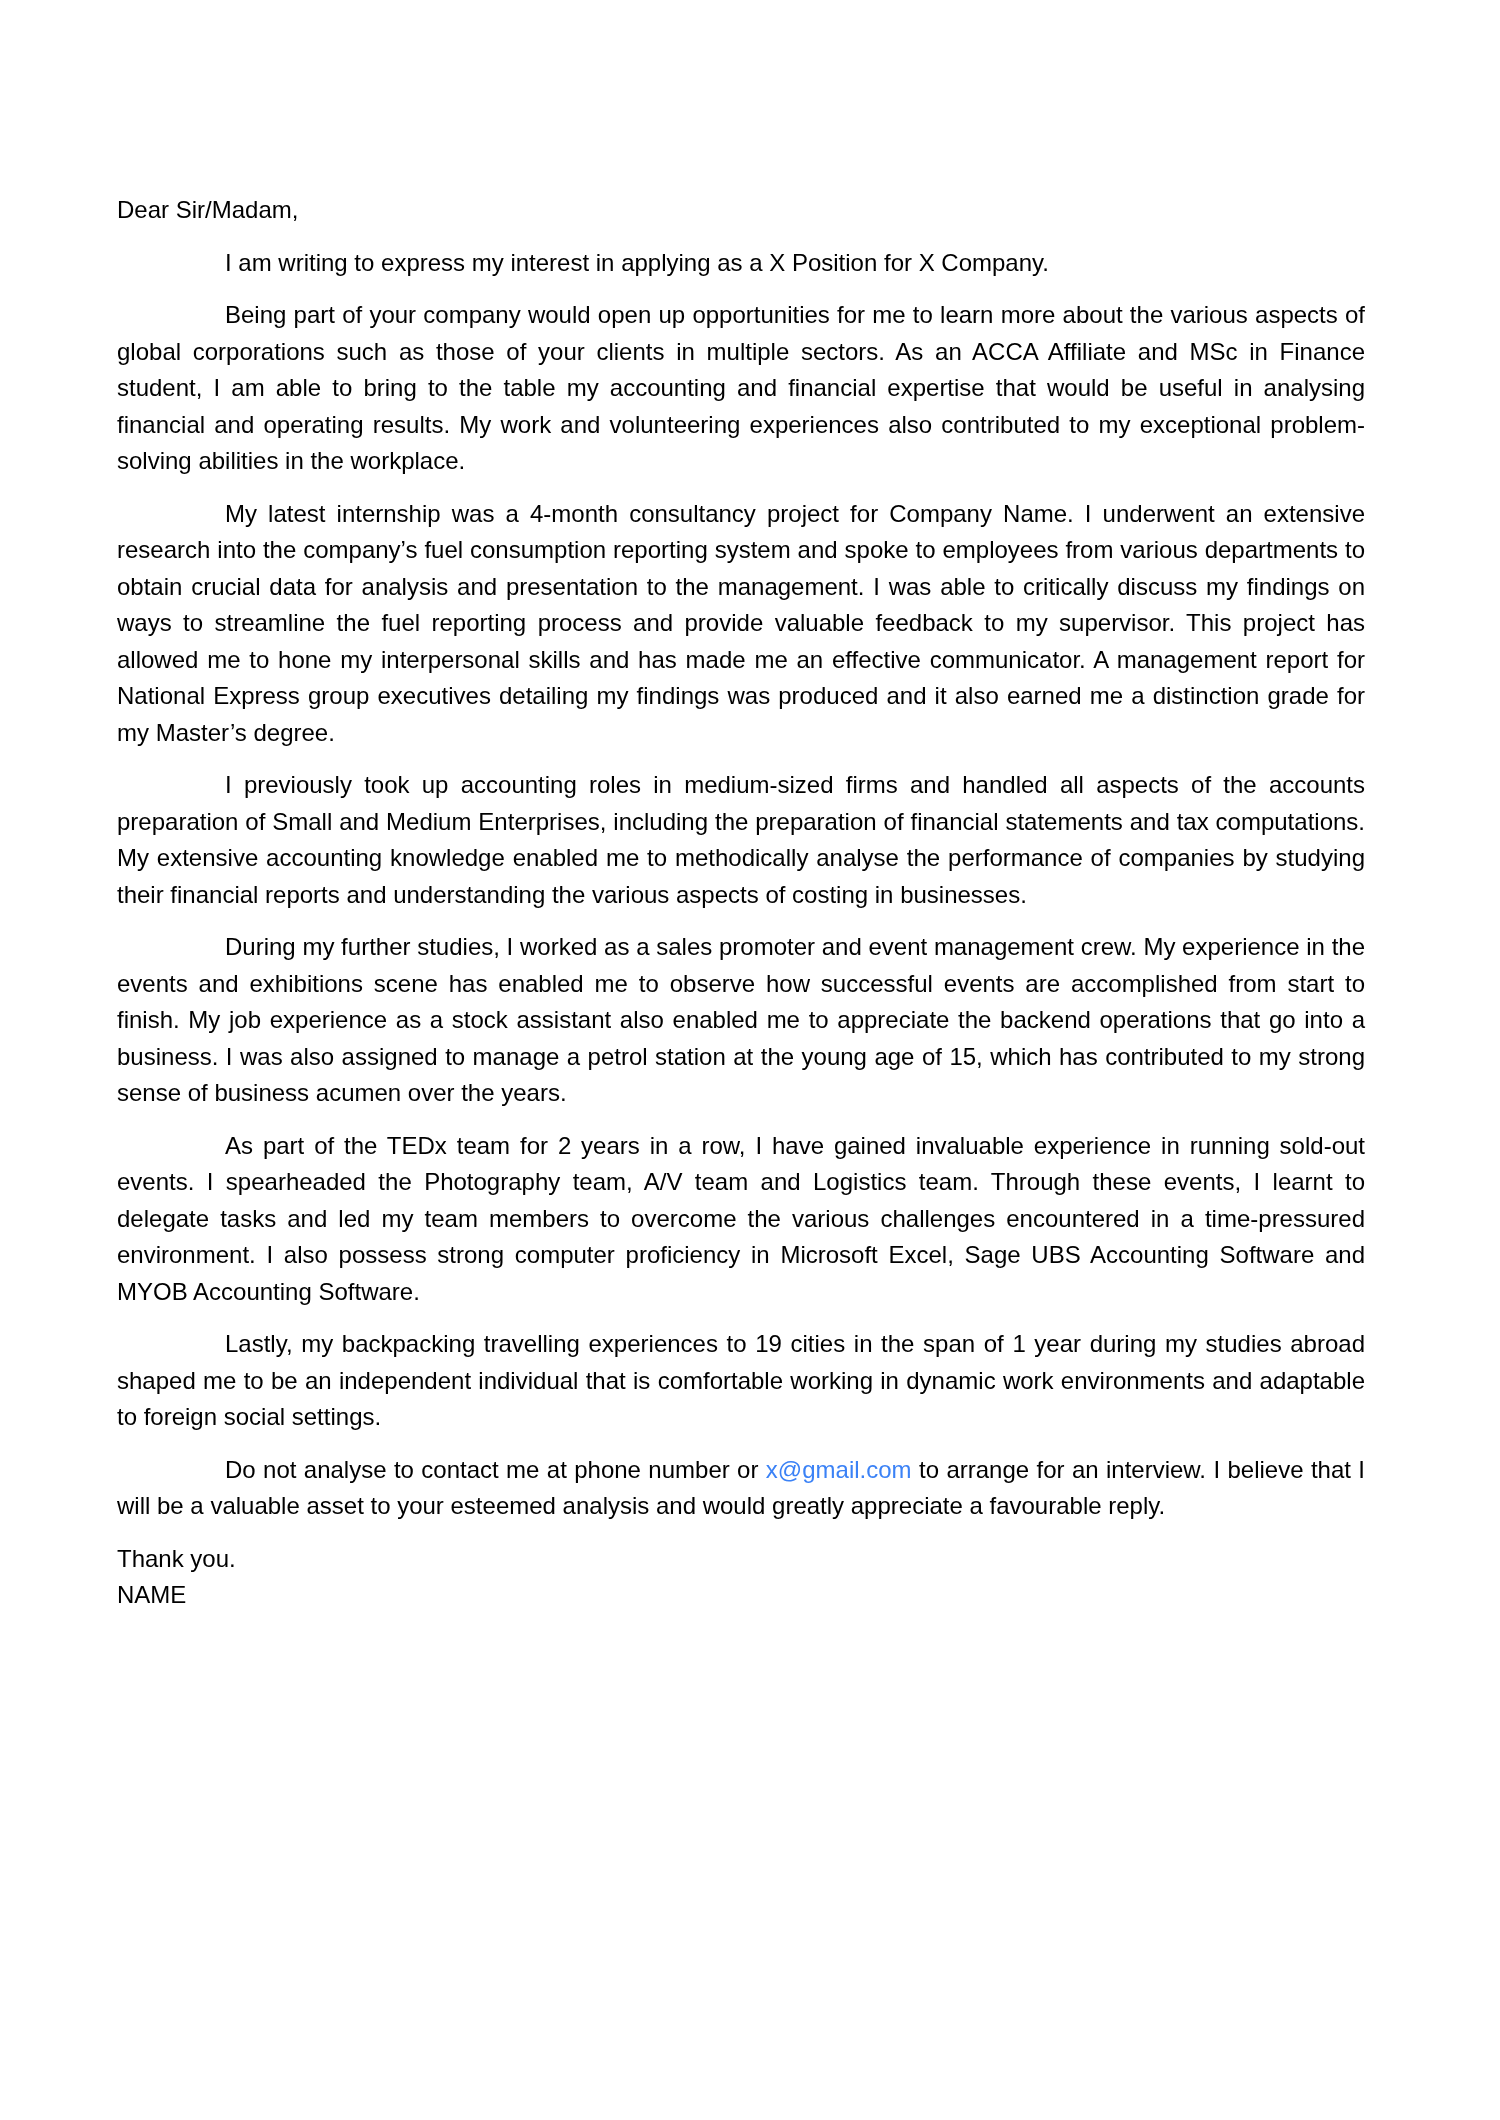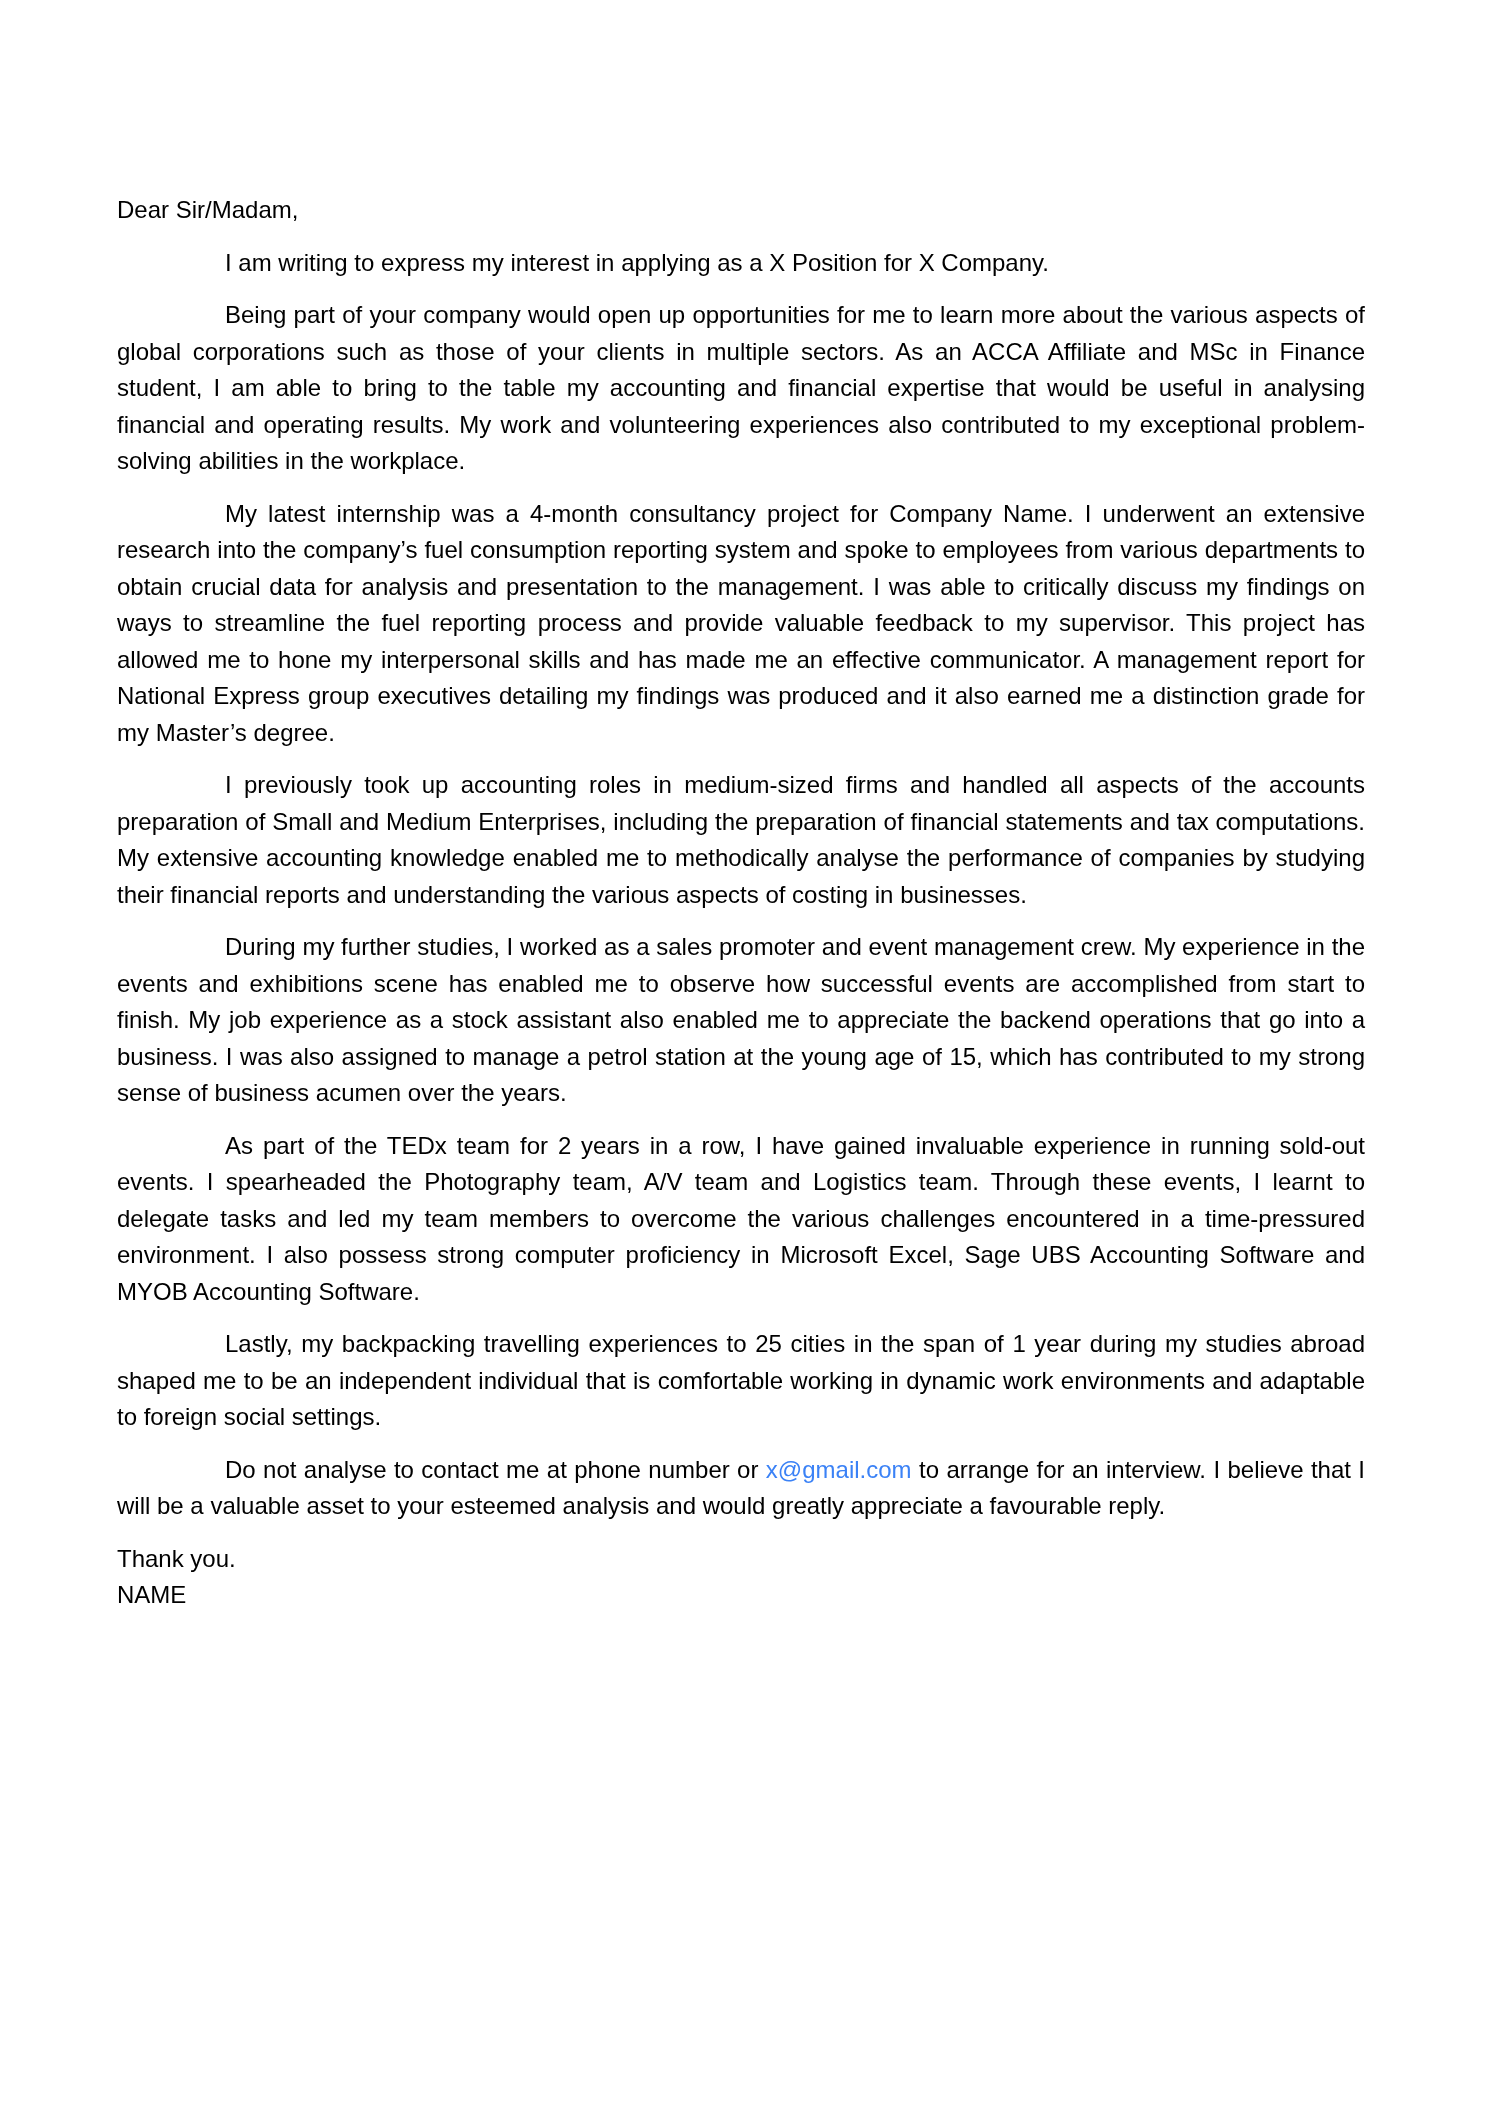--- a/index.html
+++ b/index.html
@@ -52,21 +52,21 @@
   <p class="body-para">Being part of your company would open up opportunities for me to learn more about the various aspects of global corporations such as those of your clients in multiple sectors. As an ACCA Affiliate and MSc in Finance student, I am able to bring to the table my accounting and financial expertise that would be useful in analysing financial and operating results. My work and volunteering experiences also contributed to my exceptional problem-solving abilities in the workplace.</p>
 
   <p class="body-para">My latest internship was a 4-month consultancy project for Company Name. I underwent an extensive research into the company’s fuel consumption reporting system and spoke to employees from various departments to obtain crucial data for analysis and presentation to the management. I was able to critically discuss my findings on ways to streamline the fuel reporting process and provide valuable feedback to my supervisor. This project has allowed me to hone my interpersonal skills and has made me an effective communicator. A management report for National Express group executives detailing my findings was produced and it also earned me a distinction grade for my Master’s degree.</p>
 
   <p class="body-para">I previously took up accounting roles in medium-sized firms and handled all aspects of the accounts preparation of Small and Medium Enterprises, including the preparation of financial statements and tax computations. My extensive accounting knowledge enabled me to methodically analyse the performance of companies by studying their financial reports and understanding the various aspects of costing in businesses.</p>
 
   <p class="body-para">During my further studies, I worked as a sales promoter and event management crew. My experience in the events and exhibitions scene has enabled me to observe how successful events are accomplished from start to finish. My job experience as a stock assistant also enabled me to appreciate the backend operations that go into a business. I was also assigned to manage a petrol station at the young age of 15, which has contributed to my strong sense of business acumen over the years.</p>
 
   <p class="body-para">As part of the TEDx team for 2 years in a row, I have gained invaluable experience in running sold-out events. I spearheaded the Photography team, A/V team and Logistics team. Through these events, I learnt to delegate tasks and led my team members to overcome the various challenges encountered in a time-pressured environment. I also possess strong computer proficiency in Microsoft Excel, Sage UBS Accounting Software and MYOB Accounting Software.</p>
 
-  <p class="body-para">Lastly, my backpacking travelling experiences to 25 cities in the span of 1 year during my studies abroad shaped me to be an independent individual that is comfortable working in dynamic work environments and adaptable to foreign social settings.</p>
+  <p class="body-para">Lastly, my backpacking travelling experiences to 19 cities in the span of 1 year during my studies abroad shaped me to be an independent individual that is comfortable working in dynamic work environments and adaptable to foreign social settings.</p>
 
   <p class="body-para"><span>Do not analyse to contact me at phone number or </span><a href="#" class="email-link">x@gmail.com</a><span> to arrange for an interview. I believe that I will be a valuable asset to your esteemed analysis and would greatly appreciate a favourable reply.</span></p>
 
   <div class="closing">
     <div>Thank you.</div>
     <div>NAME</div>
   </div>
 </div>
 
 </body></html>

